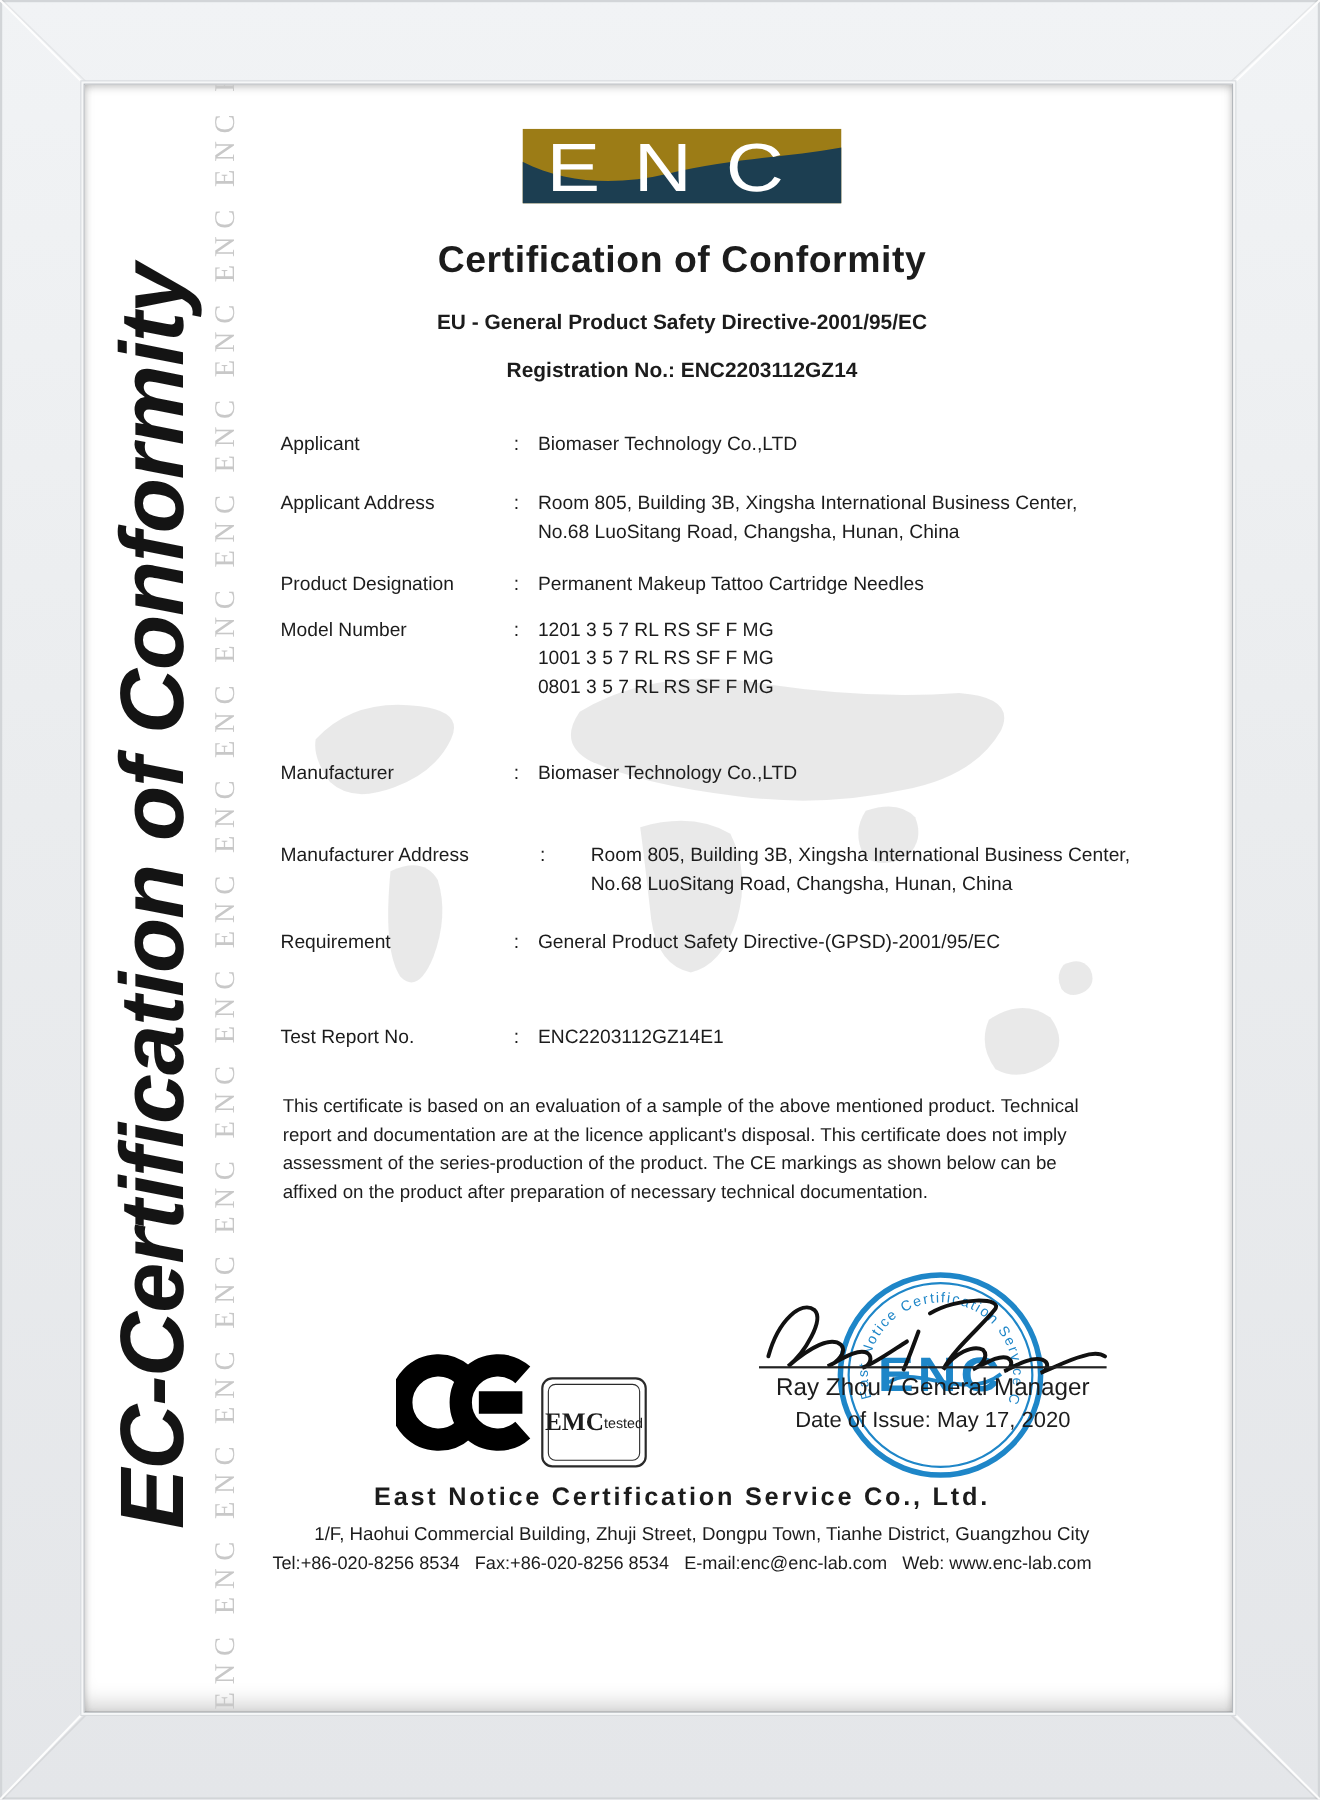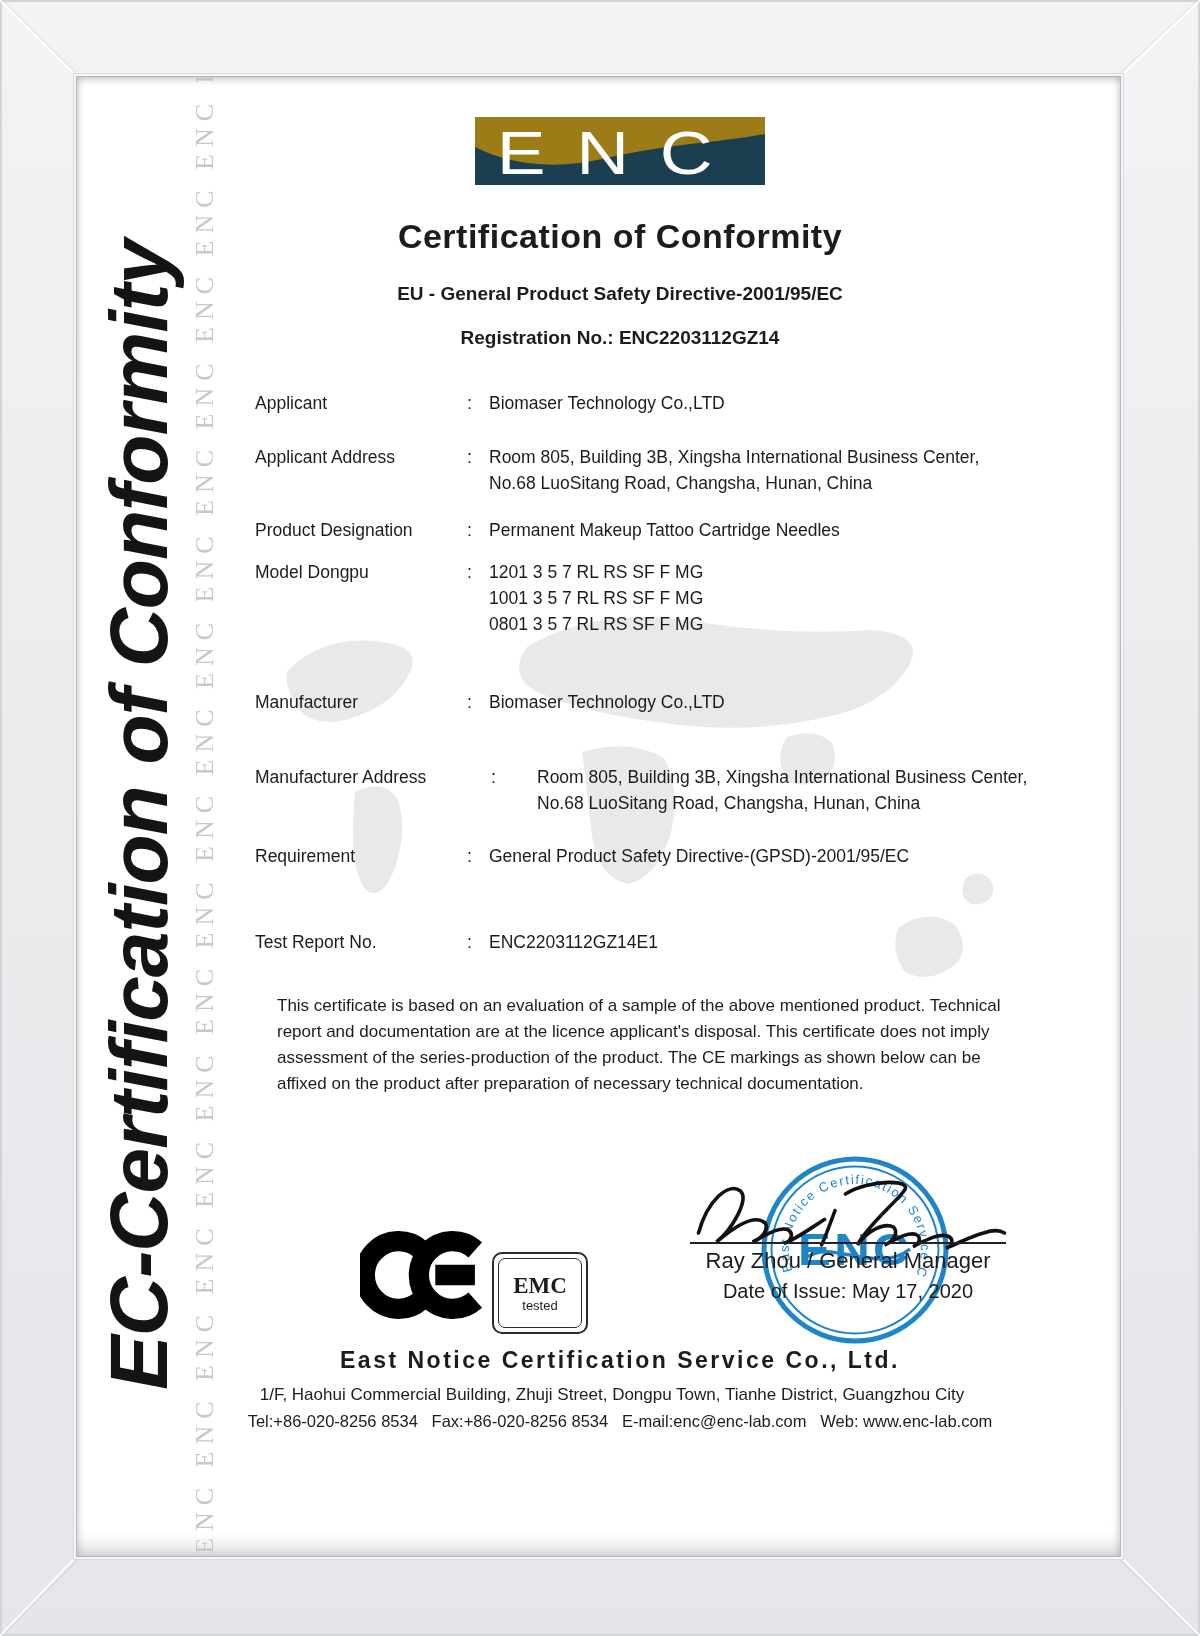--- a/index.html
+++ b/index.html
@@ -38,34 +38,34 @@
   .frow .flabel{width:212px;flex:none;}
   .frow .fcolon{width:22px;flex:none;}
   .frow .fvalue{flex:1;white-space:pre-line;}
   .frow:nth-child(1){margin-bottom:28px;}
   .frow:nth-child(2){margin-bottom:21px;}
   .frow:nth-child(3){margin-bottom:16px;}
   .frow:nth-child(4){margin-bottom:52px;}
   .frow:nth-child(5){margin-bottom:49px;}
   .frow:nth-child(6){margin-bottom:27px;gap:24px;}
   .frow:nth-child(7){margin-bottom:60px;}
-  .para{position:absolute;left:180px;top:916px;width:742px;font-size:17px;line-height:26px;margin-left:20px;}
+  .para{position:absolute;left:180px;top:916px;width:742px;font-size:17px;line-height:26px;}
   .ce{position:absolute;left:283px;top:1152px;}
   .emc{position:absolute;left:415px;top:1175px;width:92px;height:78px;border:2px solid #2a2a2a;border-radius:10px;
        display:flex;align-items:center;justify-content:center;}
-  .emc-in{width:82px;height:68px;border:1px solid #2a2a2a;border-radius:7px;display:flex;flex-direction:column;align-items:center;justify-content:center;}
+  .emc-in{width:82px;height:68px;border:1px solid #2a2a2a;border-radius:7px;display:flex;align-items:center;justify-content:center;}
   .emc-t{font-family:"Liberation Serif",serif;font-weight:bold;font-size:23px;line-height:24px;}
   .emc-s{font-size:13px;line-height:15px;}
   .stamp{position:absolute;left:683px;top:1078px;z-index:6;mix-blend-mode:multiply;}
   .sig{position:absolute;left:608px;top:1096px;z-index:7;}
   .sigline{position:absolute;left:613px;top:1165px;width:316px;height:2px;background:#222;z-index:7;}
   .signame{position:absolute;left:598px;top:1171px;width:346px;text-align:center;font-size:22px;z-index:7;}
   .sigdate{position:absolute;left:598px;top:1203px;width:346px;text-align:center;font-size:20px;z-index:7;}
   .f-co{position:absolute;left:133px;top:1270px;width:820px;text-align:center;font-size:23px;font-weight:bold;letter-spacing:2.5px;z-index:5;}
-  .f-ad{position:absolute;left:125px;top:1308px;width:820px;text-align:center;font-size:17px;z-index:5;}
+  .f-ad{position:absolute;left:151px;top:1308px;width:820px;text-align:center;font-size:17px;z-index:5;}
   .f-ct{position:absolute;left:113px;top:1335px;width:860px;text-align:center;font-size:16.5px;white-space:pre-wrap;z-index:5;}
 </style>
 </head>
 <body>
 
 <svg class="frame-lines">
   <rect x="1" y="1" width="1198" height="1634" fill="none" stroke="#d2d5d8" stroke-width="2"></rect>
   <line x1="0" y1="0" x2="77" y2="77" stroke="rgba(255,255,255,.9)" stroke-width="2"></line>
   <line x1="2" y1="0" x2="79" y2="75" stroke="rgba(0,0,0,.05)" stroke-width="1.5"></line>
   <line x1="1200" y1="0" x2="1120" y2="77" stroke="rgba(255,255,255,.9)" stroke-width="2"></line>
@@ -117,21 +117,21 @@
         <div class="fcolon">:</div>
         <div class="fvalue">Room 805, Building 3B, Xingsha International Business Center,
 No.68 LuoSitang Road, Changsha, Hunan, China</div>
       </div>
       <div class="frow">
         <div class="flabel">Product Designation</div>
         <div class="fcolon">:</div>
         <div class="fvalue">Permanent Makeup Tattoo Cartridge Needles</div>
       </div>
       <div class="frow">
-        <div class="flabel">Model Dongpu</div>
+        <div class="flabel">Model Number</div>
         <div class="fcolon">:</div>
         <div class="fvalue">1201 3 5 7 RL RS SF F MG
 1001 3 5 7 RL RS SF F MG
 0801 3 5 7 RL RS SF F MG</div>
       </div>
       <div class="frow">
         <div class="flabel">Manufacturer</div>
         <div class="fcolon">:</div>
         <div class="fvalue">Biomaser Technology Co.,LTD</div>
       </div>

